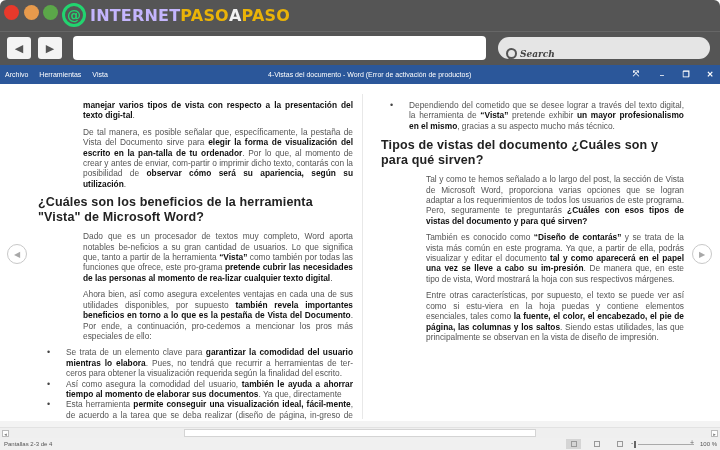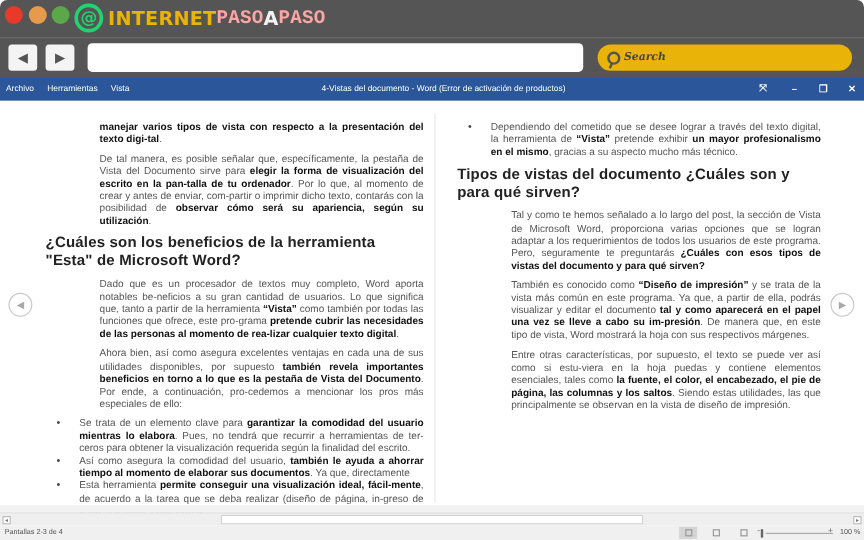--- a/index.html
+++ b/index.html
@@ -8,30 +8,30 @@
 
   
   .chrome-top { position: absolute; left: 0; top: 0; width: 720px; height: 31px; background: #555555; border-top-left-radius: 6px; border-top-right-radius: 6px; }
   .traffic { position: absolute; top: 5px; width: 15px; height: 15px; border-radius: 50%; }
   .t-red { left: 4px; background: #e8392b; }
   .t-orange { left: 24px; background: #e79a4c; }
   .t-green { left: 43px; background: #5ba749; }
   .logo { position: absolute; left: 62px; top: 2px; height: 26px; display: flex; align-items: center; }
   .logo-mark { width: 24px; height: 24px; border-radius: 50%; border: 3px solid #22d46f; display: flex; align-items: center; justify-content: center; color: #22d46f; font-weight: bold; font-size: 14px; font-family: "DejaVu Sans", sans-serif; margin-right: 4px; }
   .logo-text { font-family: "DejaVu Sans", sans-serif; font-weight: bold; font-size: 16px; letter-spacing: 0.2px; }
-  .logo-white { color: #eab308; }
-  .logo-green { color: #fca5a5; font-family: Liberation Mono, monospace; }
+  .logo-white { color: #c4b5fd; }
+  .logo-green { color: #eab308; }
   .logo-whiteb { color: #f2f2f2; }
 
   .chrome-nav { position: absolute; left: 0; top: 31px; width: 720px; height: 34px; background: #555555; border-top: 1px solid #666; }
   .nav-btn { position: absolute; top: 5px; width: 24px; height: 22px; background: #f4f4f4; border-radius: 3px; display: flex; align-items: center; justify-content: center; color: #555; font-size: 11px; }
   .nav-back { left: 7px; }
   .nav-fwd { left: 38px; }
   .url-bar { position: absolute; left: 73px; top: 4px; width: 413px; height: 24px; background: #fff; border-radius: 4px; border: none; }
-  .search-bar { position: absolute; left: 498px; top: 5px; width: 212px; height: 22px; background: #eab308; border-radius: 11px; display: flex; align-items: center; padding-left: 8px; }
+  .search-bar { position: absolute; left: 498px; top: 5px; width: 212px; height: 22px; background: #e5e5e5; border-radius: 11px; display: flex; align-items: flex-end; padding-left: 8px; }
   .search-ico { width: 11px; height: 11px; border: 2px solid #555; border-radius: 50%; position: relative; margin-right: 3px; }
   .search-ico::after { content: ""; position: absolute; left: 0px; top: 8px; width: 2px; height: 4px; background: #555; transform: rotate(25deg); }
   .search-label { font-family: "DejaVu Serif", serif; font-style: italic; font-size: 9px; color: #444; font-weight: bold; }
 
   
   .word-bar { position: absolute; left: 0; top: 65px; width: 720px; height: 19px; background: #2b579a; color: #fff; font-size: 7px; display: flex; align-items: center; }
   .word-menu { display: flex; gap: 11px; padding-left: 5px; }
   .word-menu span { cursor: default; }
   .word-title { position: absolute; left: 268px; top: 6px; font-size: 7px; color: #fff; }
   .win-ctrl { position: absolute; top: 3px; width: 14px; height: 12px; font-size: 8px; color: #fff; display: flex; align-items: center; justify-content: center; font-weight: bold; }
@@ -127,37 +127,37 @@
       <span>◀</span>
     </div>
   <div class="page-arrow arrow-right">
       <span>▶</span>
     </div>
   <div class="divider"></div>
 
   <div class="col col-left">
     <p><b>manejar varios tipos de vista con respecto a la presentación del texto digi-tal</b><span>.</span></p>
     <p><span>De tal manera, es posible señalar que, específicamente, la pestaña de Vista del Documento sirve para </span><b>elegir la forma de visualización del escrito en la pan-talla de tu ordenador</b><span>. Por lo que, al momento de crear y antes de enviar, com-partir o imprimir dicho texto, contarás con la posibilidad de </span><b>observar cómo será su apariencia, según su utilización</b><span>.</span></p>
-    <h2>¿Cuáles son los beneficios de la herramienta "Esta" de Microsoft Word?</h2>
+    <h2>¿Cuáles son los beneficios de la herramienta "Vista" de Microsoft Word?</h2>
     <p><span>Dado que es un procesador de textos muy completo, Word aporta notables be-neficios a su gran cantidad de usuarios. Lo que significa que, tanto a partir de la herramienta </span><b>“Vista”</b><span> como también por todas las funciones que ofrece, este pro-grama </span><b>pretende cubrir las necesidades de las personas al momento de rea-lizar cualquier texto digital</b><span>.</span></p>
     <p><span>Ahora bien, así como asegura excelentes ventajas en cada una de sus utilidades disponibles, por supuesto </span><b>también revela importantes beneficios en torno a lo que es la pestaña de Vista del Documento</b><span>. Por ende, a continuación, pro-cedemos a mencionar los pros más especiales de ello:</span></p>
     <ul>
       <li><span>Se trata de un elemento clave para </span><b>garantizar la comodidad del usuario mientras lo elabora</b><span>. Pues, no tendrá que recurrir a herramientas de ter-ceros para obtener la visualización requerida según la finalidad del escrito.</span></li>
       <li><span>Así como asegura la comodidad del usuario, </span><b>también le ayuda a ahorrar tiempo al momento de elaborar sus documentos</b><span>. Ya que, directamente</span></li>
       <li><span>Esta herramienta </span><b>permite conseguir una visualización ideal, fácil-mente</b><span>, de acuerdo a la tarea que se deba realizar (diseño de página, in-greso de texto, relectura, entre otros).</span></li>
     </ul>
   </div>
 
   <div class="col col-right">
     <ul>
       <li><span>Dependiendo del cometido que se desee lograr a través del texto digital, la herramienta de </span><b>“Vista”</b><span> pretende exhibir </span><b>un mayor profesionalismo en el mismo</b><span>, gracias a su aspecto mucho más técnico.</span></li>
     </ul>
     <h2 style="margin-top:7px">Tipos de vistas del documento ¿Cuáles son y para qué sirven?</h2>
     <p><span>Tal y como te hemos señalado a lo largo del post, la sección de Vista de Microsoft Word, proporciona varias opciones que se logran adaptar a los requerimientos de todos los usuarios de este programa. Pero, seguramente te preguntarás </span><b>¿Cuáles con esos tipos de vistas del documento y para qué sirven?</b></p>
-    <p><span>También es conocido como </span><b>“Diseño de impresión”</b><span> y se trata de la vista más común en este programa. Ya que, a partir de ella, podrás visualizar y editar el documento </span><b>tal y como aparecerá en el papel una vez se lleve a cabo su im-presión</b><span>. De manera que, en este tipo de vista, Word mostrará la hoja con sus respectivos márgenes.</span></p>
+    <p><span>También es conocido como </span><b>“Diseño de contarás”</b><span> y se trata de la vista más común en este programa. Ya que, a partir de ella, podrás visualizar y editar el documento </span><b>tal y como aparecerá en el papel una vez se lleve a cabo su im-presión</b><span>. De manera que, en este tipo de vista, Word mostrará la hoja con sus respectivos márgenes.</span></p>
     <p><span>Entre otras características, por supuesto, el texto se puede ver así como si estu-viera en la hoja puedas y contiene elementos esenciales, tales como </span><b>la fuente, el color, el encabezado, el pie de página, las columnas y los saltos</b><span>. Siendo estas utilidades, las que principalmente se observan en la vista de diseño de impresión.</span></p>
   </div>
   <div class="bottom-fade"></div>
 </div>
 
 <div class="hscroll">
   <div class="hs-btn-l">◂</div>
   <div class="hs-thumb"></div>
   <div class="hs-btn-r">▸</div>
 </div>

